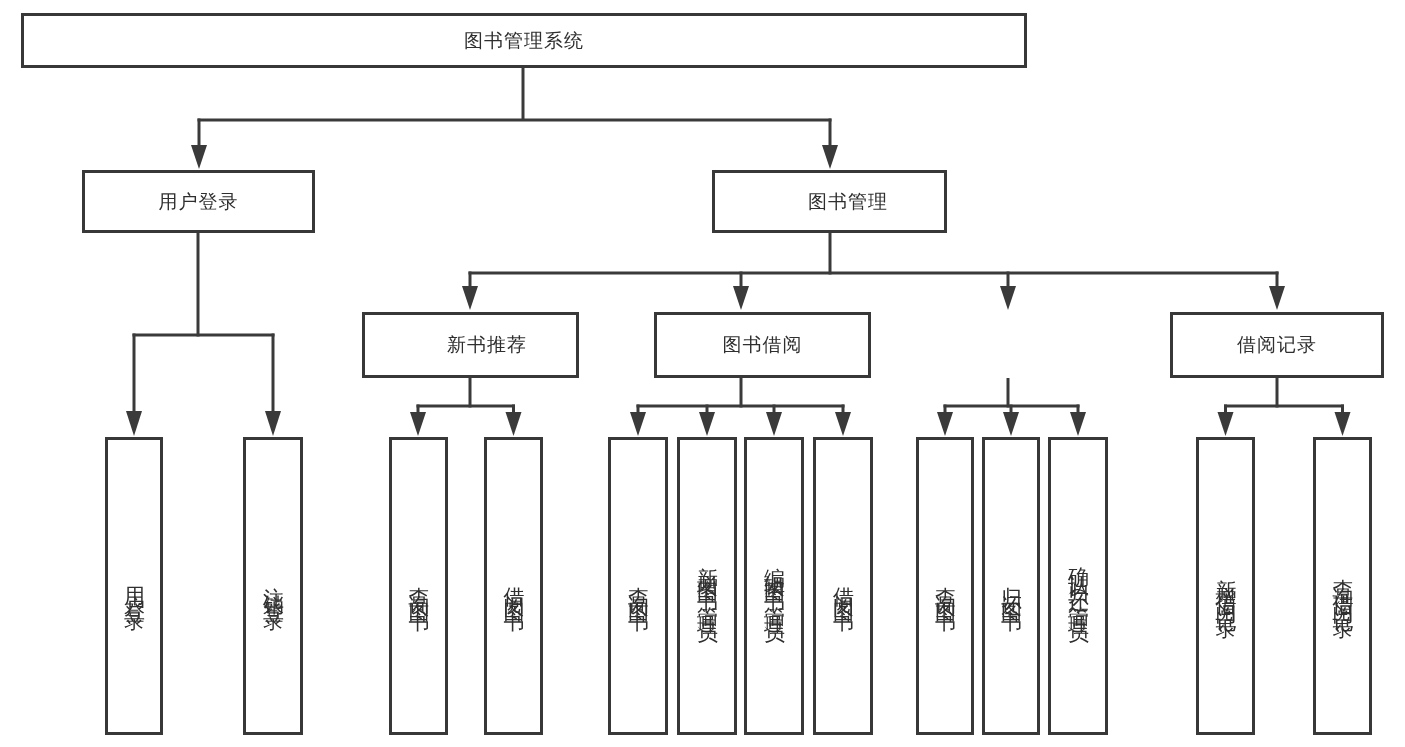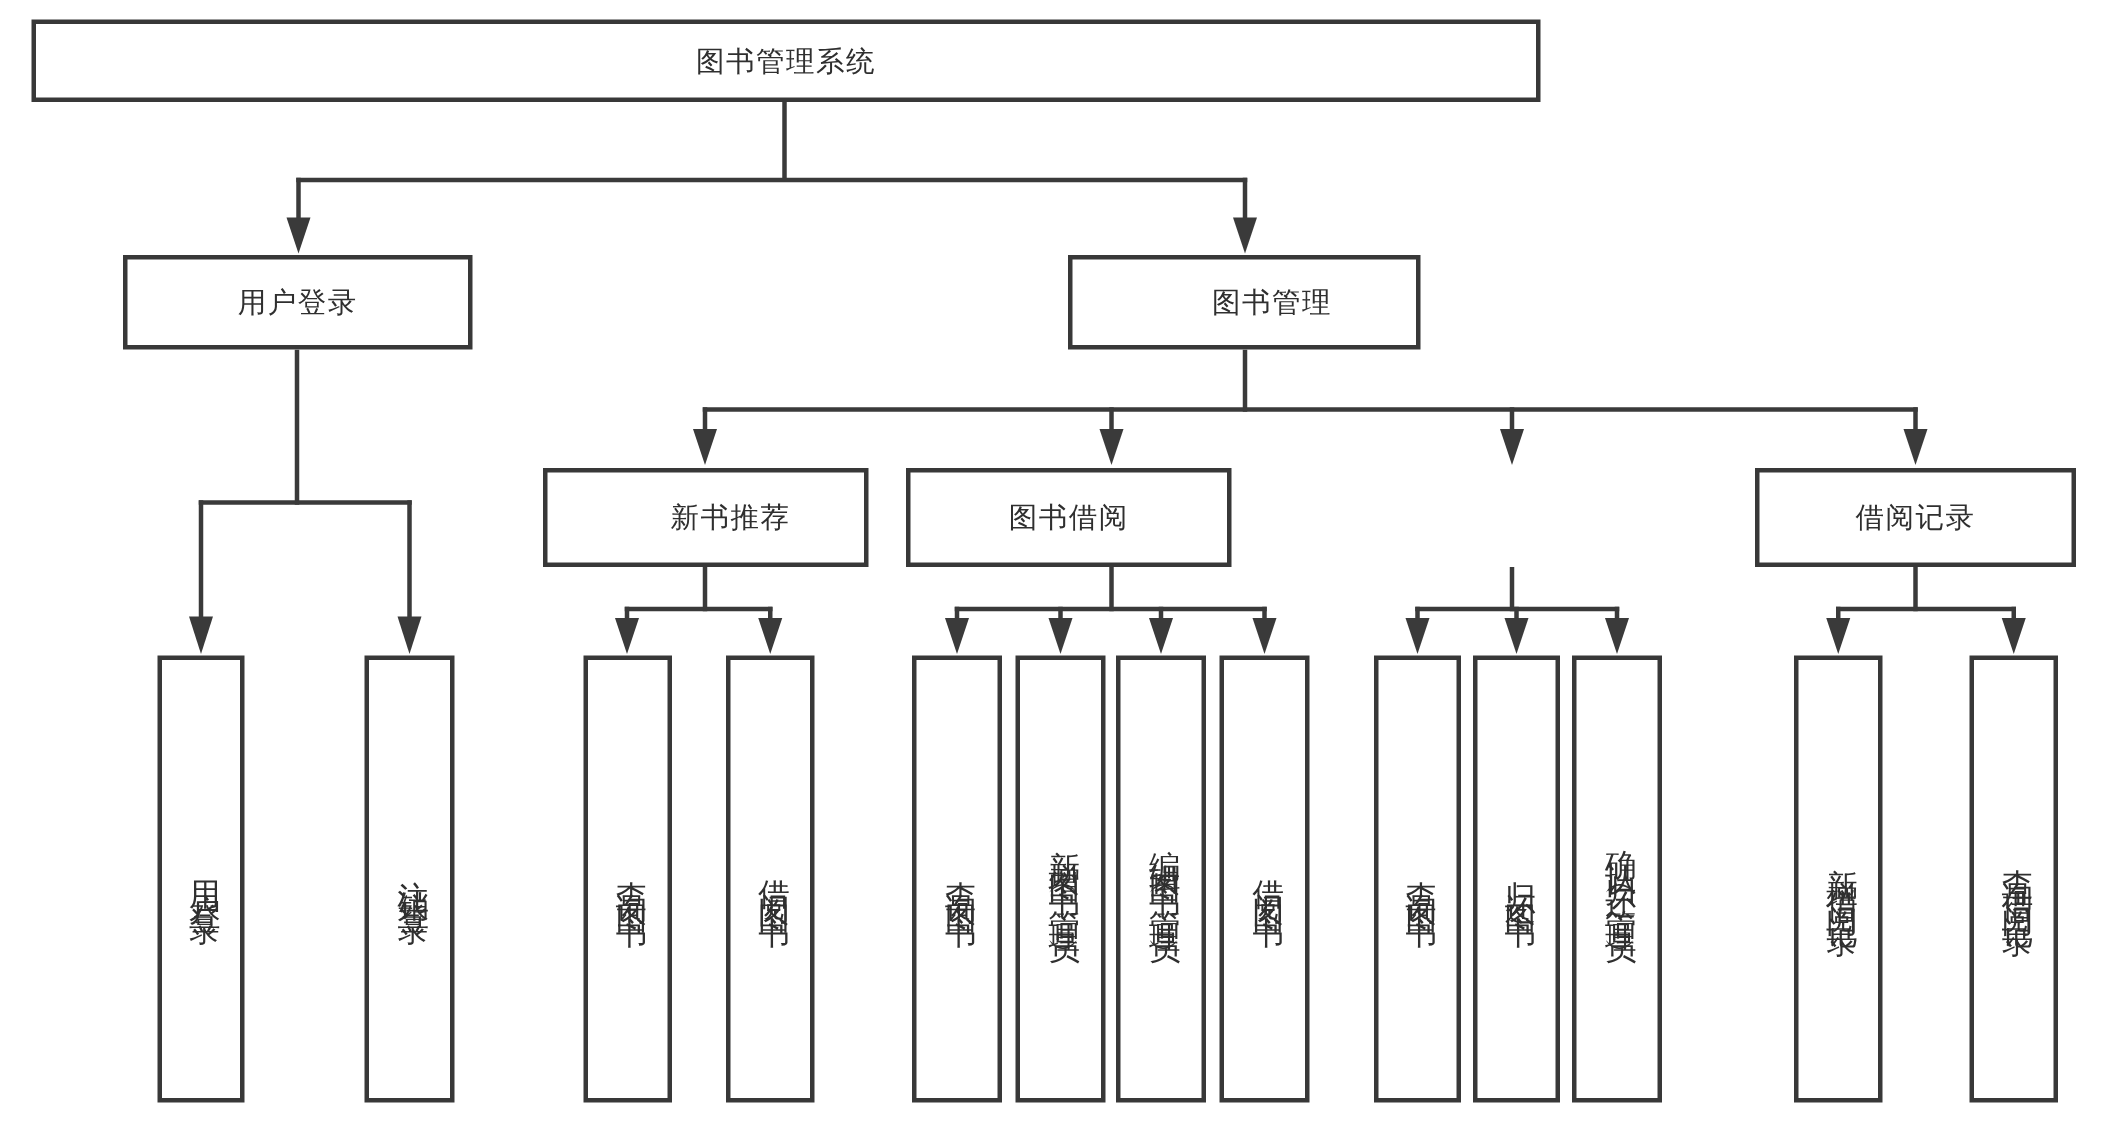--- a/index.html
+++ b/index.html
@@ -1,20 +1,20 @@
 <!DOCTYPE html>
 <html><head>
 <meta charset="utf-8">
 <style>
   html,body{margin:0;padding:0;background:#ffffff;}
   .stage{
     position:relative;
     width:1405px;height:747px;
     background:#ffffff;
-    font-family:Liberation Mono, monospace;
+    font-family:Liberation Serif, serif;
     overflow:hidden;
   }
   svg.connectors{
     position:absolute;left:0;top:0;width:1405px;height:747px;
     pointer-events:none;
   }
   svg.connectors line{stroke:#3a3a3a;stroke-width:3;}
   svg.connectors polygon{fill:#3a3a3a;}
   .node{
     position:absolute;
@@ -135,21 +135,21 @@
   <div class="node" style="left:82px;top:170px;width:233px;height:63px;">
     <span class="h-label">用户登录</span>
   </div>
   <div class="node" style="left:712px;top:170px;width:235px;height:63px;padding-left:37px;">
     <span class="h-label">图书管理</span>
   </div>
 
   <div class="node" style="left:362px;top:312px;width:217px;height:66px;padding-left:33px;">
     <span class="h-label">新书推荐</span>
   </div>
-  <div class="node" style="left:604px;top:312px;width:217px;height:66px;">
+  <div class="node" style="left:654px;top:312px;width:217px;height:66px;">
     <span class="h-label">图书借阅</span>
   </div>
   <div class="node" style="left:1170px;top:312px;width:214px;height:66px;">
     <span class="h-label">借阅记录</span>
   </div>
 
   <div class="node v-node" style="left:105px;width:58px;">
     <span class="v-label">用户登录</span>
   </div>
   <div class="node v-node" style="left:243px;width:60px;">

